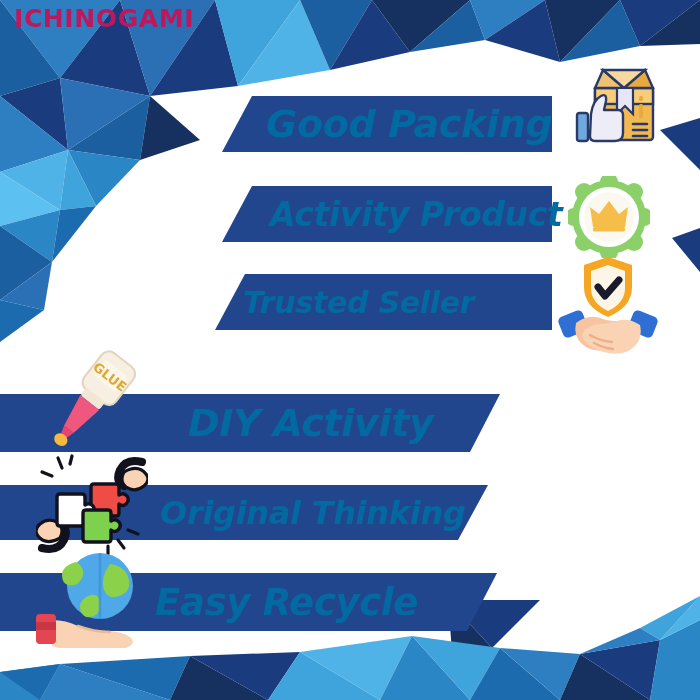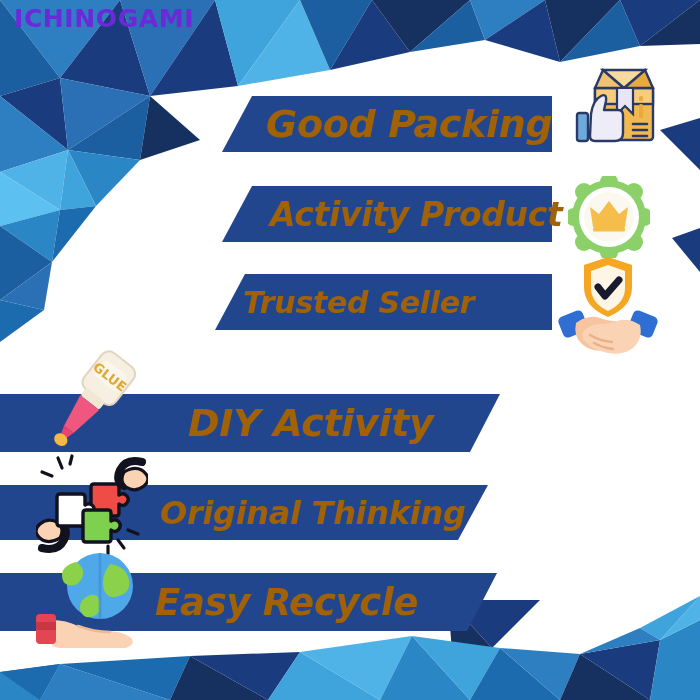--- a/index.html
+++ b/index.html
@@ -26,21 +26,21 @@
   }
 
   
   .brand {
     position: absolute;
     left: 14px;
     top: 4px;
     font-size: 25px;
     font-weight: 700;
     letter-spacing: 0.6px;
-    color: #6d28d9;
+    color: #be185d;
     font-family: "DejaVu Sans", "Liberation Sans", sans-serif;
     z-index: 40;
     white-space: nowrap;
   }
 
   
   .banner {
     position: absolute;
     display: flex;
     align-items: center;
@@ -60,21 +60,21 @@
     clip-path: polygon(30px 0, 100% 0, 100% 100%, 0 100%);
   }
   
   .banner.left-group .bar {
     clip-path: polygon(0 0, 100% 0, calc(100% - 30px) 100%, 0 100%);
   }
 
   .banner .label {
     position: relative;
     z-index: 3;
-    color: #a16207;
+    color: #0369a1;
     font-weight: 700;
     font-style: italic;
     letter-spacing: -0.3px;
     white-space: nowrap;
     font-family: "DejaVu Sans", "Liberation Sans", sans-serif;
   }
 
   .icon-wrap {
     position: absolute;
     z-index: 20;

